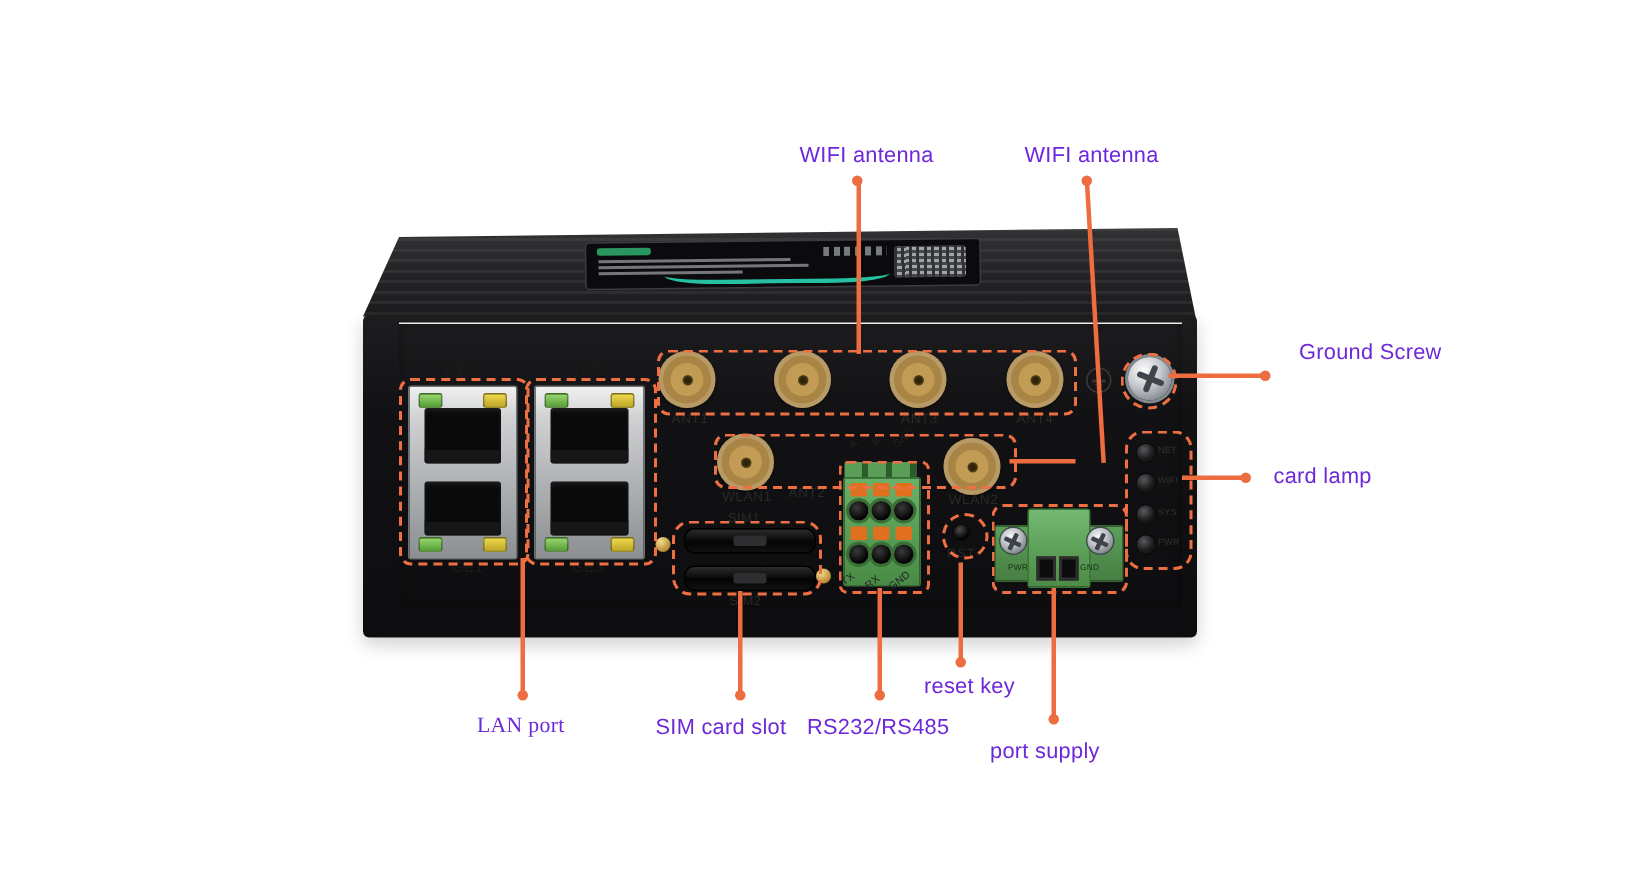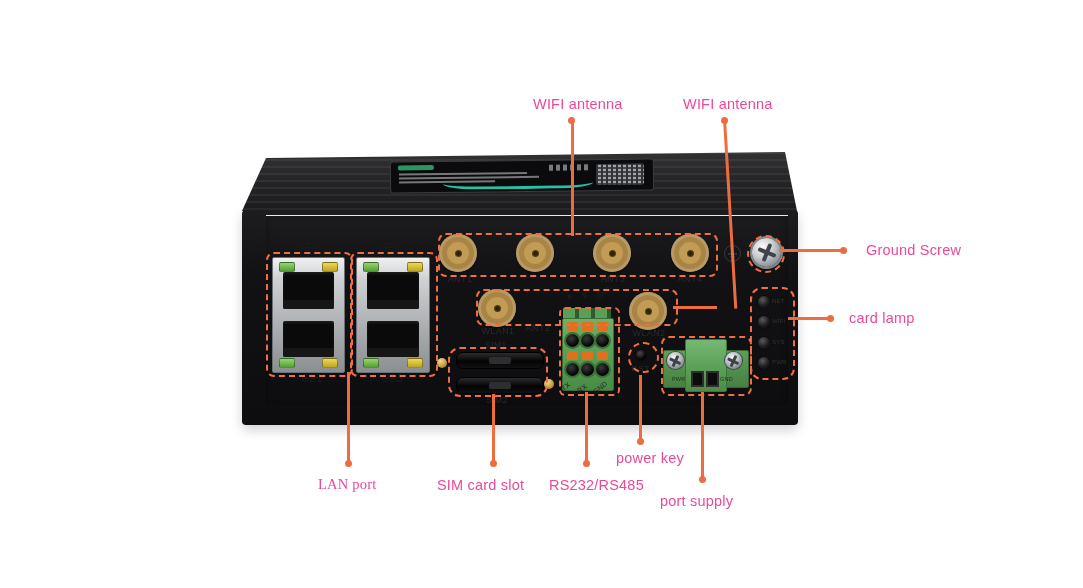--- a/index.html
+++ b/index.html
@@ -111,21 +111,21 @@
   .ledtxt{position:absolute;left:772px;font-size:6px;color:#333;letter-spacing:.2px;}
 
   
   .dash{position:absolute;border:2px dashed #ee6f42;border-radius:8px;}
   .dash.circle{border-radius:50%;}
 
   
   .cl-v{position:absolute;width:2.5px;background:#ed6c40;}
   .cl-h{position:absolute;height:2.5px;background:#ed6c40;}
   .cl-dot{position:absolute;width:7px;height:7px;border-radius:50%;background:#ed6c40;}
-  .callout{position:absolute;font-size:14.5px;color:#ec4899;letter-spacing:.2px;white-space:nowrap;}
+  .callout{position:absolute;font-size:14.5px;color:#6d28d9;letter-spacing:.2px;white-space:nowrap;}
 </style>
 </head>
 <body>
 
 <div id="stage">
 
   <div class="abs dev-top">
       <div class="ridges"></div>
     </div>
   <div class="abs dev-body"></div>
@@ -270,21 +270,21 @@
   <div class="cl-dot" style="left:489.5px;top:460px;"></div>
   <div class="cl-v" style="left:585px;top:392px;height:72px;"></div>
   <div class="cl-dot" style="left:582.5px;top:460px;"></div>
   <div class="cl-v" style="left:639px;top:375px;height:67px;"></div>
   <div class="cl-dot" style="left:636.5px;top:438px;"></div>
   <div class="cl-v" style="left:701px;top:392px;height:88px;"></div>
   <div class="cl-dot" style="left:698.5px;top:476px;"></div>
 
   <div class="callout" style="left:533px;top:96px;">WIFI antenna</div>
   <div class="callout" style="left:683px;top:96px;">WIFI antenna</div>
-  <div class="callout" style="left:866px;top:242px;">Ground Screw</div>
+  <div class="callout" style="left:866px;top:227px;">Ground Screw</div>
   <div class="callout" style="left:849px;top:310px;">card lamp</div>
   <div class="callout" style="left:318px;top:476px;font-family:Liberation Serif, serif;">LAN port</div>
   <div class="callout" style="left:437px;top:477px;">SIM card slot</div>
-  <div class="callout" style="left:549px;top:477px;">RS232/RS485</div>
-  <div class="callout" style="left:616px;top:450px;">power key</div>
+  <div class="callout" style="left:538px;top:477px;">RS232/RS485</div>
+  <div class="callout" style="left:616px;top:450px;">reset key</div>
   <div class="callout" style="left:660px;top:493px;">port supply</div>
 
 </div>
 
 </body></html>

